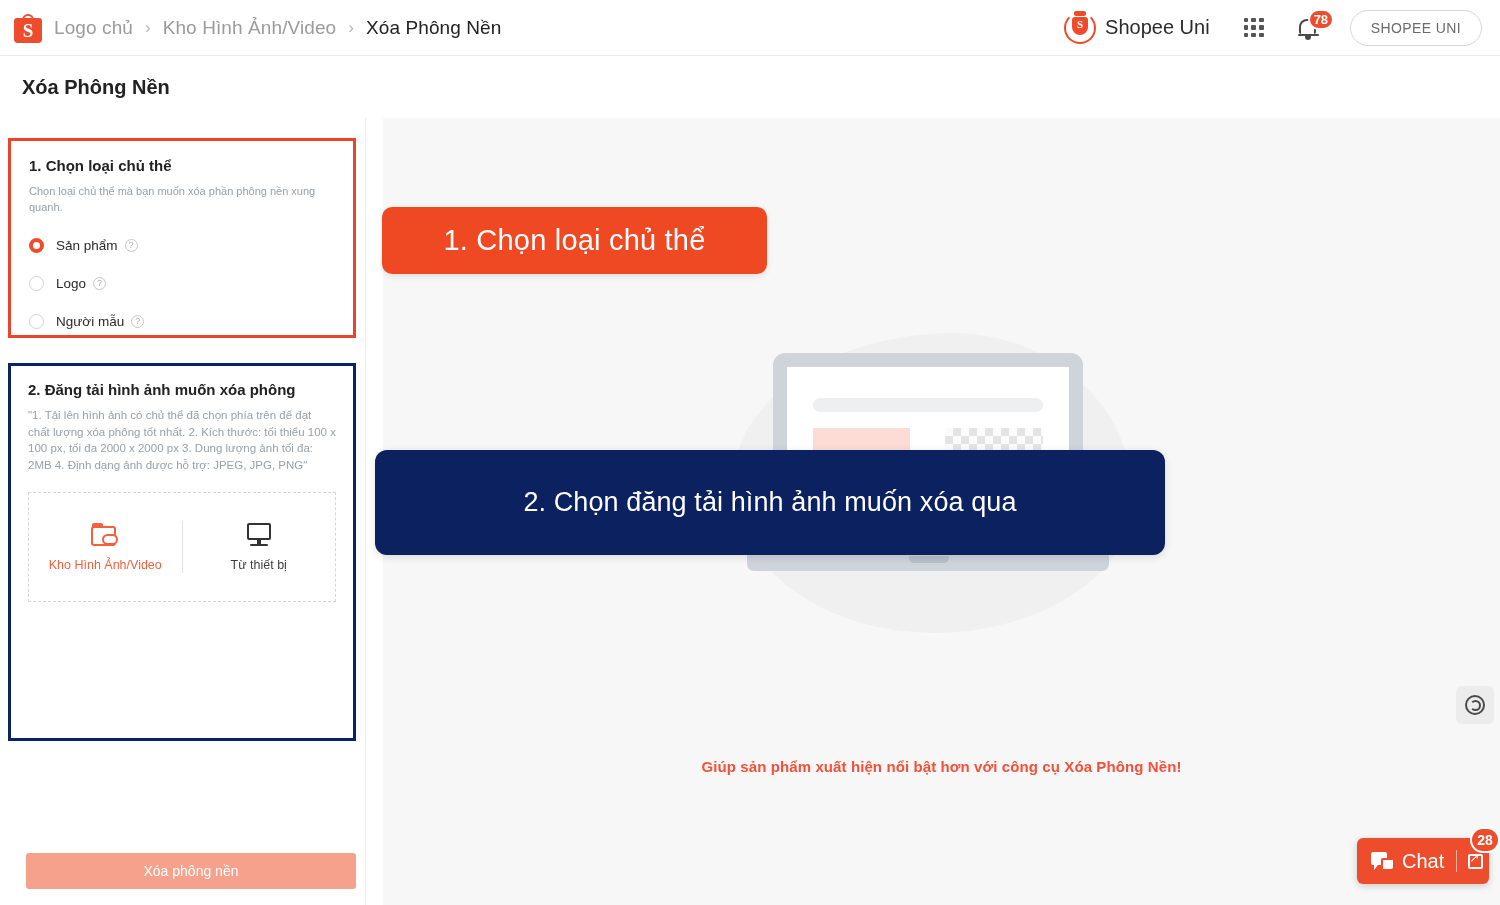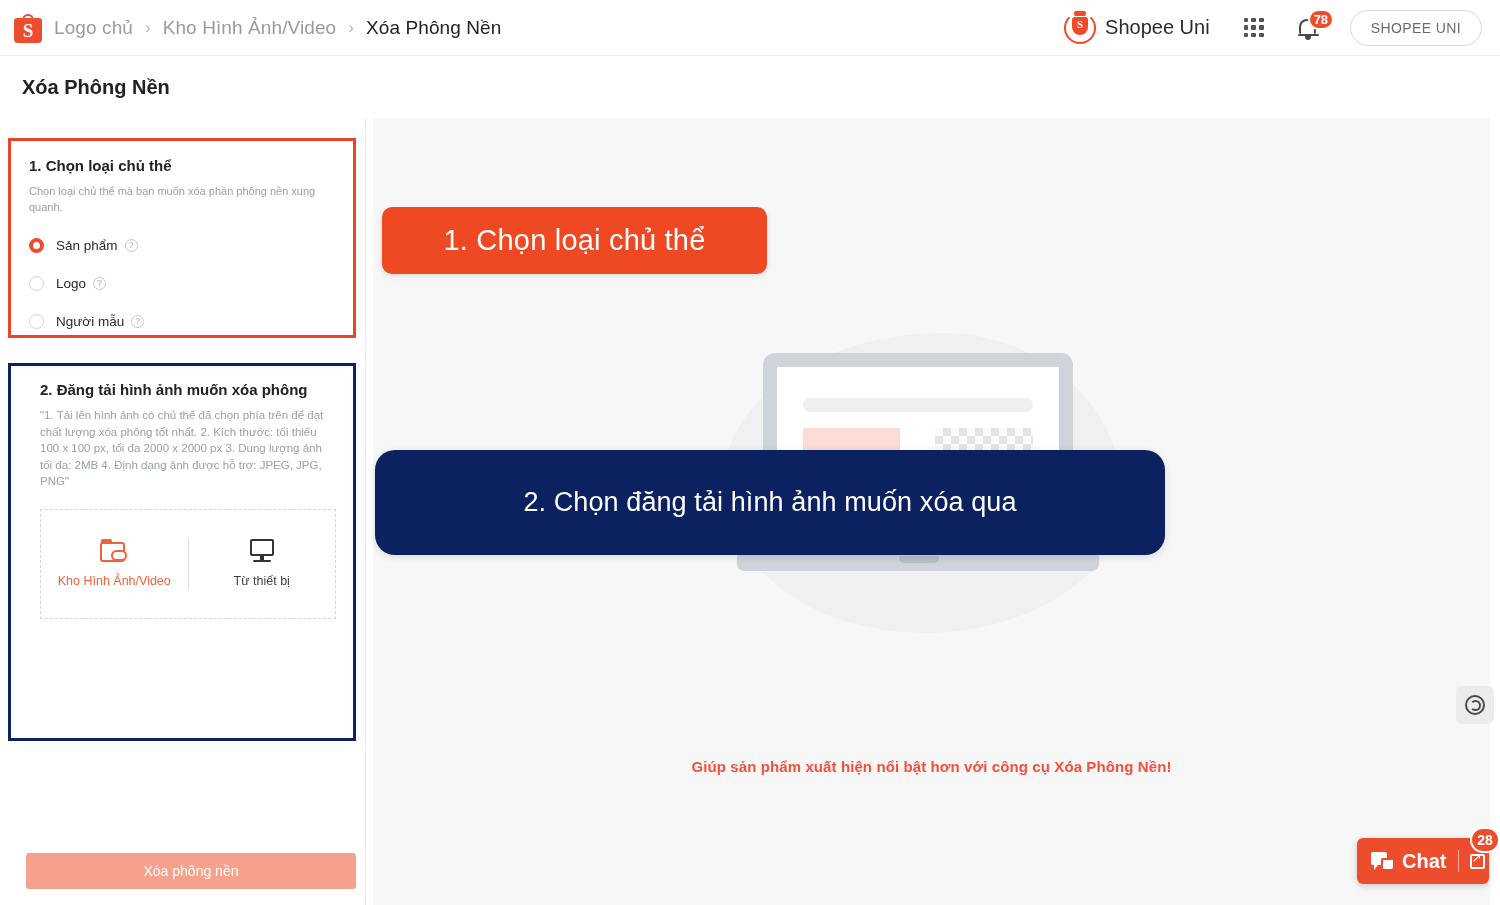--- a/index.html
+++ b/index.html
@@ -104,21 +104,21 @@
     background:#fff; display:flex; align-items:center;
   }
   .page-title span { margin-left: 22px; font-size: 20px; font-weight: 700; color: #222; }
 
   
   .left-pane {
     position: absolute; top: 118px; left: 0; width: 366px; height: 787px;
     background: #fff; border-right: 1px solid #ececec;
   }
   .right-pane {
-    position: absolute; top: 118px; left: 373px; width: 1117px; height: 787px;
+    position: absolute; top: 118px; left: 383px; width: 1117px; height: 787px;
     background: #f7f7f7;
   }
   .gutter {
     position:absolute; top:118px; left:366px; width:17px; height:787px;
     background:#fff;
   }
 
   
   .card1 {
     position: absolute; left: 8px; top: 20px; width: 348px; height: 200px;
@@ -146,21 +146,21 @@
   .qmark {
     width: 13px; height: 13px; border: 1px solid #c7c7c7; border-radius: 50%;
     margin-left: 7px; font-size: 9px; color: #b0b0b0; text-align:center;
     line-height: 11px; flex:none;
   }
 
   
   .card2 {
     position: absolute; left: 8px; top: 245px; width: 348px; height: 378px;
     border: 3px solid #0b2265; background: #fff;
-    padding: 15px 17px 0 29px;
+    padding: 15px 17px 0 17px;
   }
   .card2-desc {
     font-size: 11.5px; color: #9aa0a6; line-height: 16.5px; margin-top: 7px;
   }
   .dropzone {
     margin-top: 19px; height: 110px;
     border: 1px dashed #d5d5d5;
     display: flex; align-items: center;
   }
   .dz-half {
@@ -258,21 +258,21 @@
   
   .callout-orange {
     position: absolute; left: 382px; top: 207px; width: 385px; height: 67px;
     background: #ee4922; border-radius: 10px;
     display: flex; align-items: center; justify-content: center;
     color: #fff; font-size: 29px; letter-spacing: .2px;
     box-shadow: 0 2px 6px rgba(0,0,0,.10);
   }
   .callout-blue {
     position: absolute; left: 375px; top: 450px; width: 790px; height: 105px;
-    background: #0b2160; border-radius: 20px;
+    background: #0b2160; border-radius: 12px;
     display: flex; flex-direction: column;
     align-items: center; justify-content: center;
     color: #fff; box-shadow: 0 2px 8px rgba(0,0,0,.12);
   }
   .callout-blue .l1 { font-size: 27px; letter-spacing: .1px; }
   .callout-blue .l2 { font-size: 27px; margin-top: 6px; letter-spacing: .1px; }
   .callout-blue b { font-weight: 700; }
 
   
   .side-widget {
@@ -301,21 +301,21 @@
   }
   .chat-icon .b1:after {
     content:""; position:absolute; left:3px; top:13px;
     border-left: 4px solid #fff; border-bottom: 5px solid transparent;
   }
   .chat-icon .b2 {
     position: absolute; left: 10px; top: 6px; width: 12px; height: 11px;
     background: #fff; border-radius: 2px; border-left: 2px solid #ee4d2d;
     border-top: 2px solid #ee4d2d;
   }
-  .chat-text { color: #fff; font-size: 20px; margin-left: 9px; font-weight: 700; }
+  .chat-text { color: #fff; font-size: 20px; margin-left: 9px; font-weight: 400; }
   .chat-sep { width: 1px; height: 22px; background: rgba(255,255,255,.55); margin-left: 12px; }
   .chat-expand {
     margin-left: 11px; width: 15px; height: 15px;
     border: 2px solid #fff; border-radius: 2px; position: relative;
   }
   .chat-expand:after {
     content: "↗"; position: absolute; left: -1px; top: -5px;
     color: #fff; font-size: 12px; line-height: 15px;
   }
   .chat-count {

